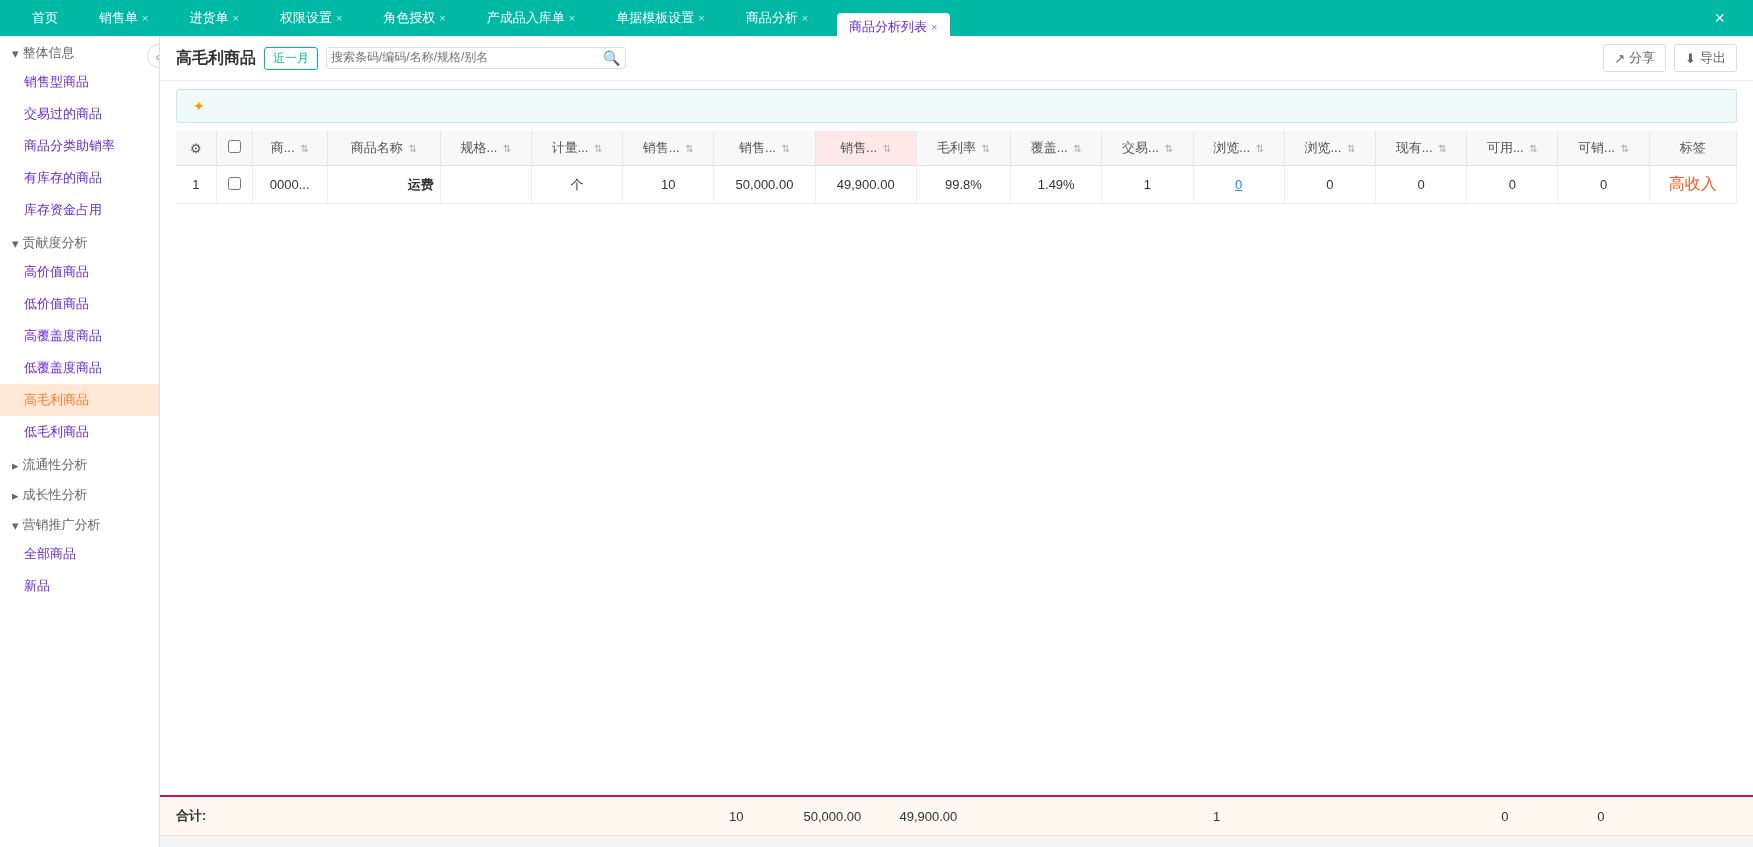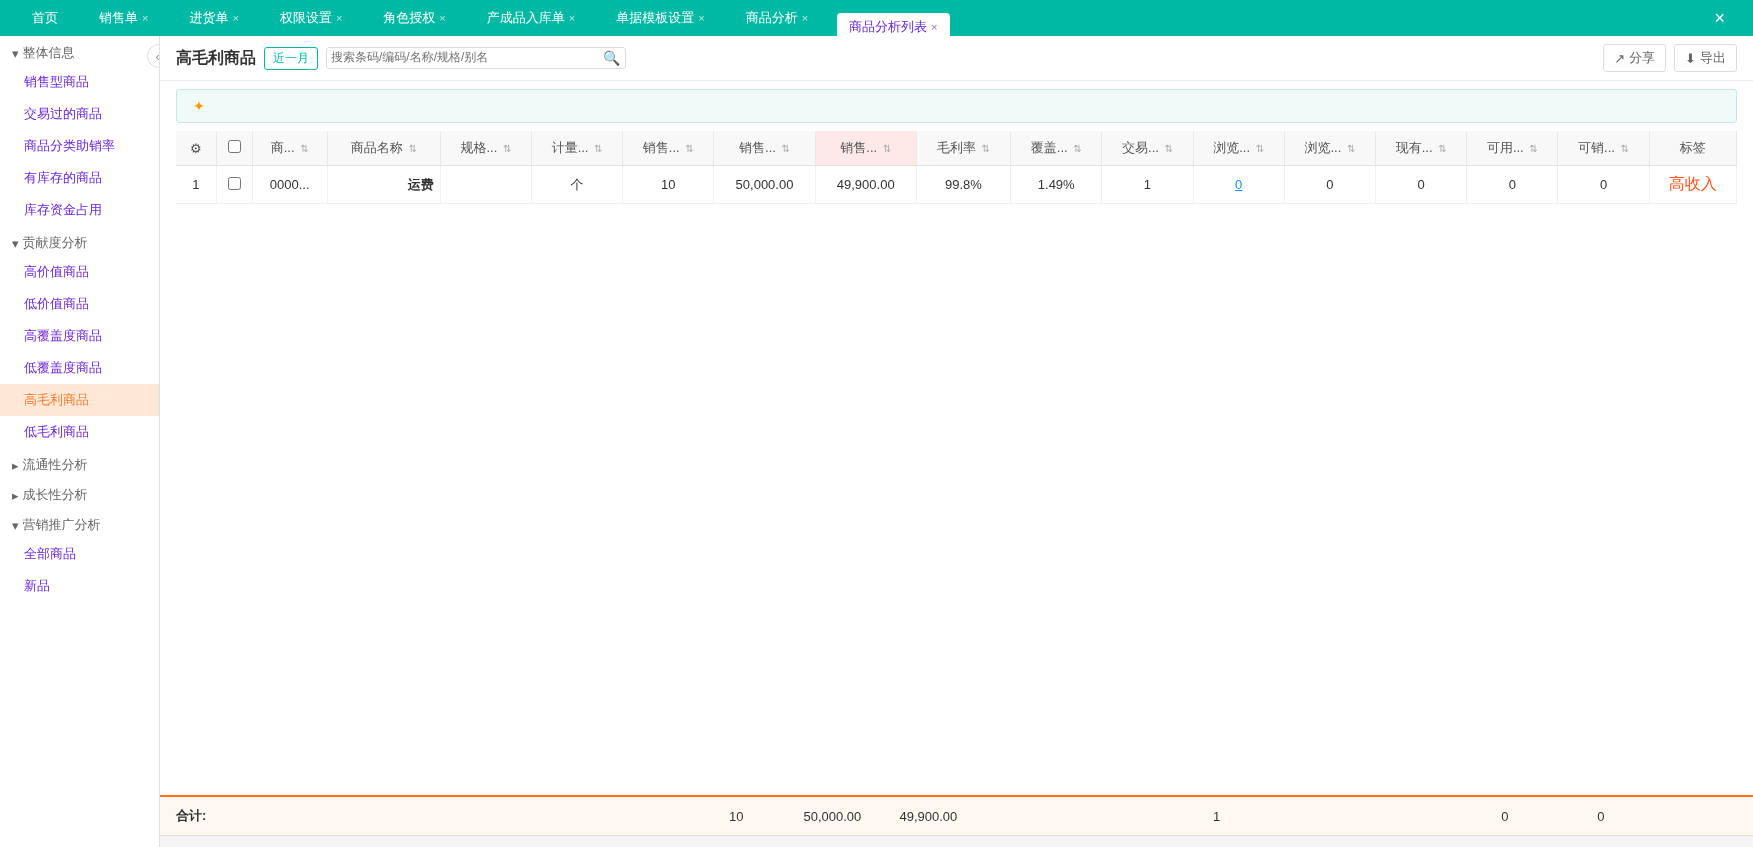--- a/index.html
+++ b/index.html
@@ -197,21 +197,21 @@
     td.text-left { text-align: right; font-weight: bold; }
     .sort-icon { font-size: 10px; color: #aaa; margin-left: 2px; }
     .tag-high { color: #ff5722; font-size: 16px; }
     .link-cell { color: #1890ff; text-decoration: underline; cursor: pointer; }
 
     
     .footer-summary {
       display: flex;
       align-items: center;
       padding: 8px 16px;
-      border-top: 2px solid #f97316;
+      border-top: 2px solid #be185d;
       background: #fff8f0;
       font-size: 13px;
       color: #333;
       gap: 16px;
       min-height: 40px;
     }
     .footer-label {
       width: 120px;
       font-weight: bold;
     }

